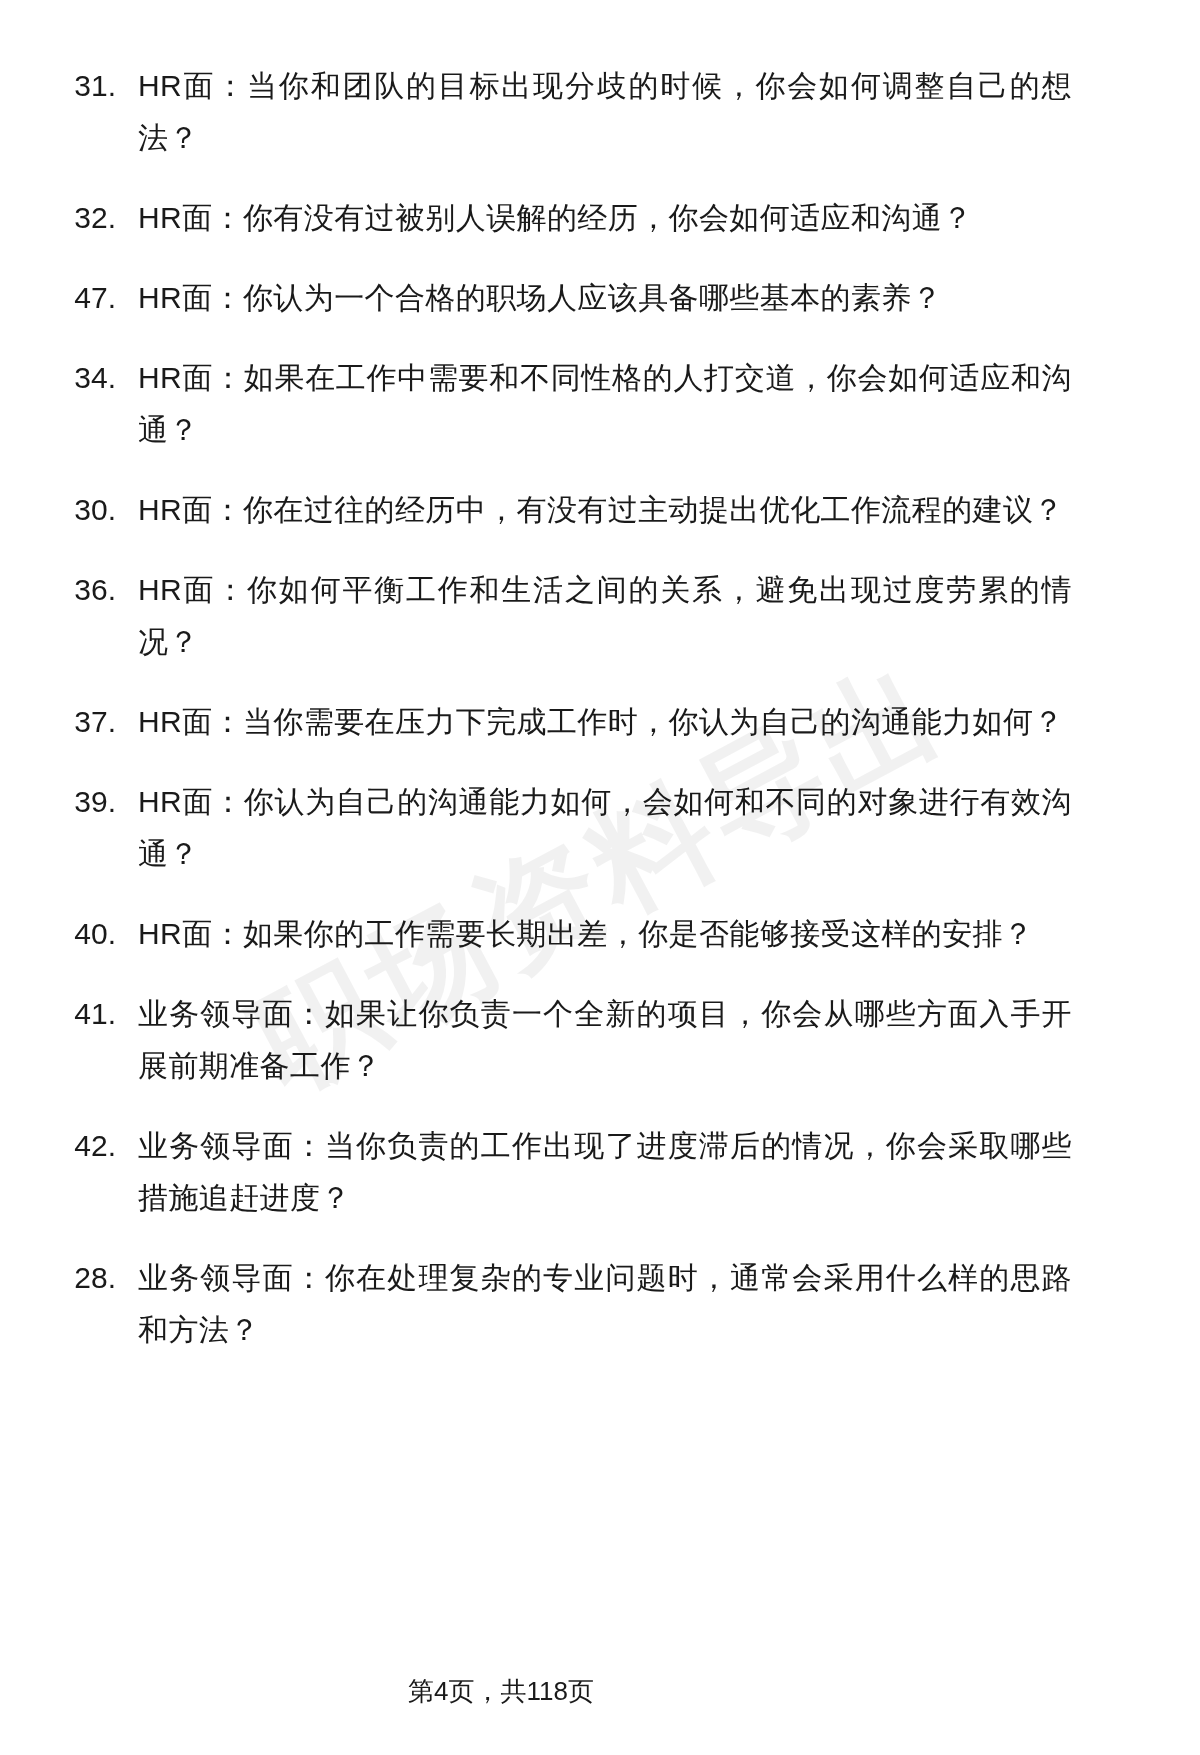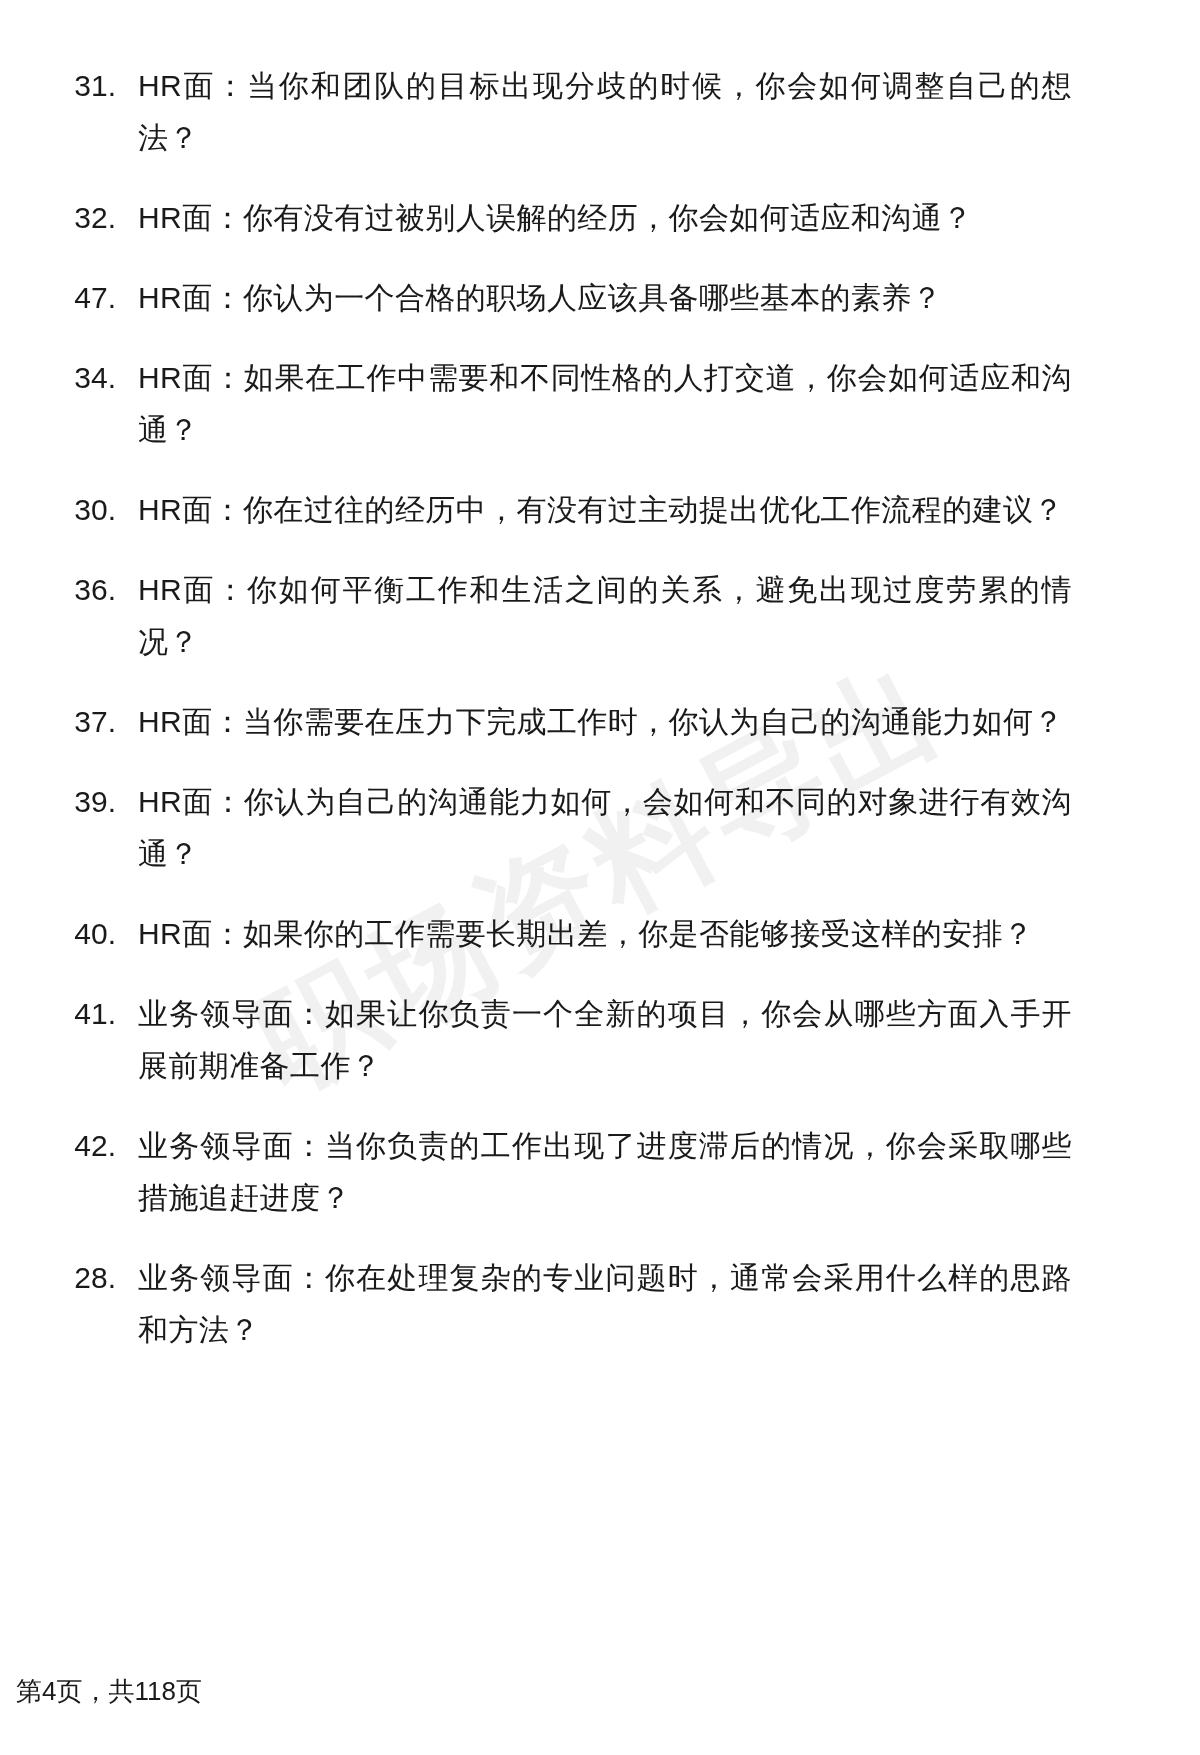--- a/index.html
+++ b/index.html
@@ -69,24 +69,24 @@
     flex: 1 1 auto;
     font-size: 30px;
     line-height: 52px;
     color: #1a1a1a;
     text-align: justify;
     text-justify: inter-character;
     letter-spacing: 0.4px;
   }
   .footer {
     position: absolute;
-    left: 16px;
+    left: 5px;
     bottom: 46px;
     width: 992px;
-    text-align: left;
+    text-align: center;
     font-size: 26px;
     color: #1a1a1a;
     z-index: 1;
   }
 </style>
 </head>
 <body>
 
 <div class="page">
 

